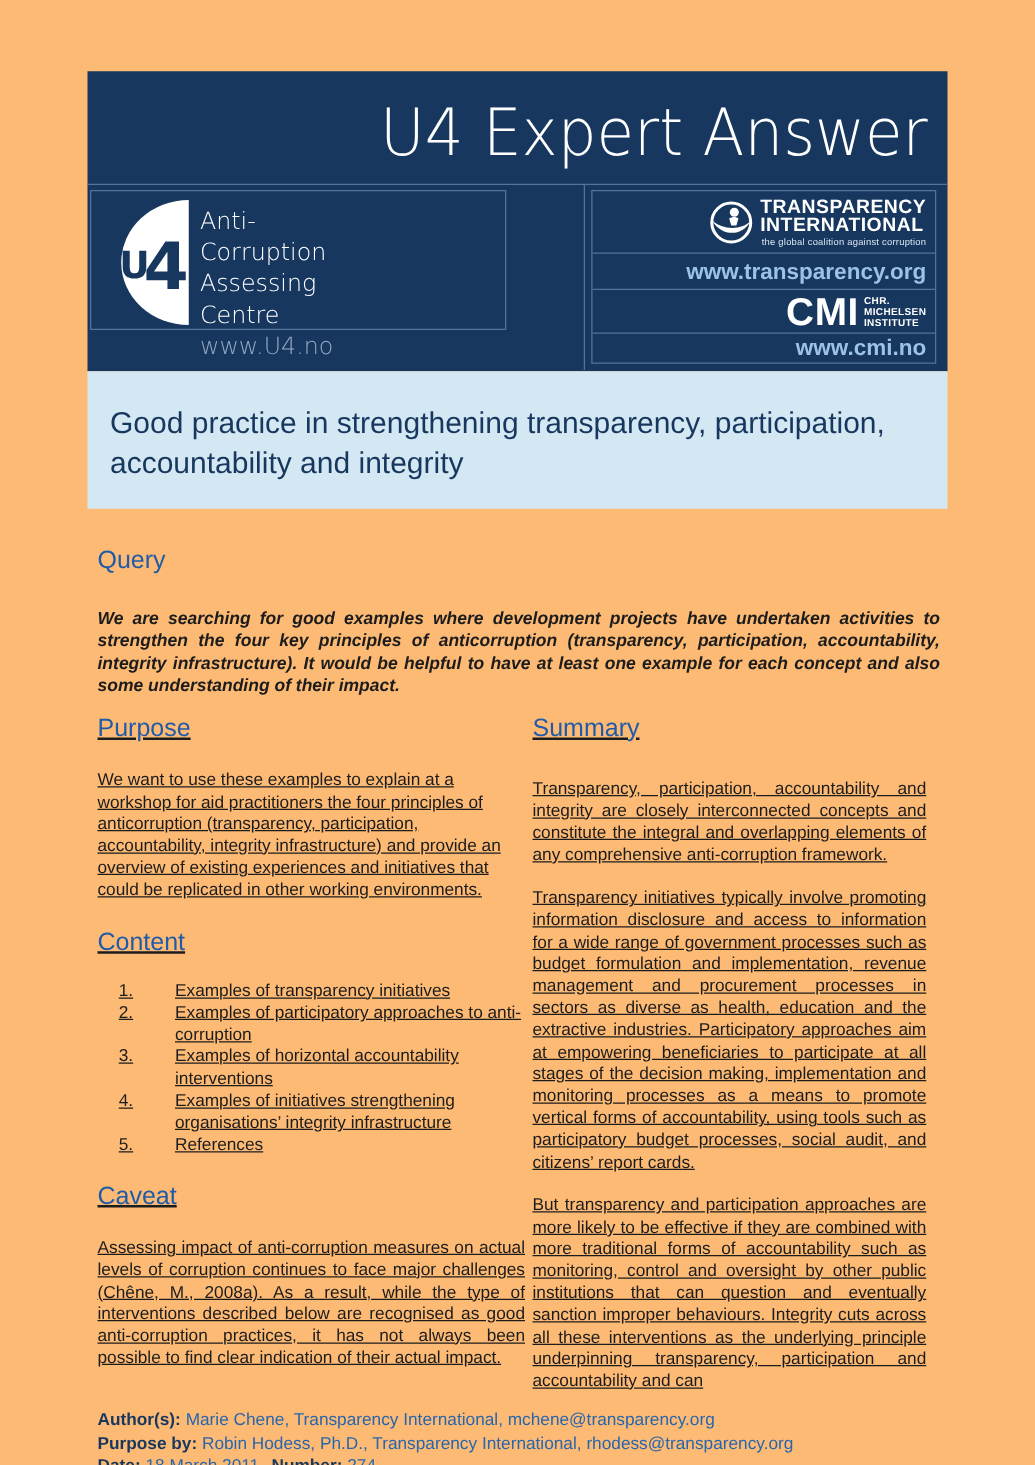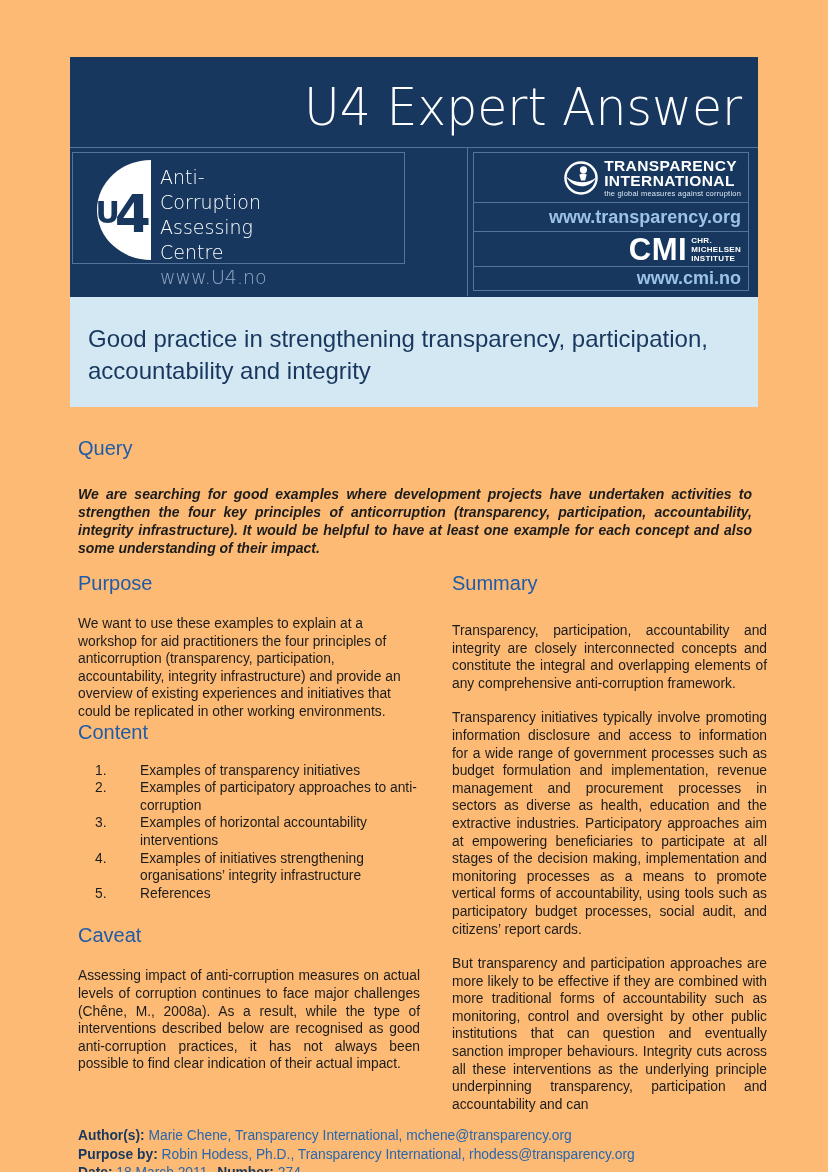--- a/index.html
+++ b/index.html
@@ -63,24 +63,24 @@
   .title-band { margin:0 70px; height:110px; background:#d4e8f3; padding:26px 20px 0 18px; }
   .doc-title { font-size:24px; line-height:32px; font-weight:400; color:#17375e; max-width:662px; }
 
   
   .content { margin:30px 76px 0 78px; width:674px; }
   .section-heading { color:#1f5ba8; font-size:20px; font-weight:400; }
   .query-text {
     margin-top:25px; font-weight:bold; font-style:italic;
     font-size:14px; line-height:18px; text-align:justify;
   }
-  .columns { display:grid; grid-template-columns:342px 315px; column-gap:32px; margin-top:15px; }
+  .columns { display:grid; grid-template-columns:342px 315px; column-gap:6px; margin-top:15px;text-decoration:underline; }
   .col p { font-size:13.8px; line-height:17.6px; }
   .purpose-text { margin-top:20px; }
-  .content-heading { }
+  .content-heading { margin-top:22px; }
   .content-list { list-style:none; margin-top:18px; }
   .content-list li {
     display:grid; grid-template-columns:45px 1fr; padding-left:17px;
     font-size:13.8px; line-height:17.6px;
   }
   .caveat-heading { margin-top:22px; }
   .caveat-text { margin-top:20px; text-align:justify; }
   .summary-p { text-align:justify; }
   .summary-p1 { margin-top:27px; }
   .summary-p2, .summary-p3 { margin-top:17px; }
@@ -125,21 +125,21 @@
             <div class="ti-lockup">
               <svg class="ti-icon" viewBox="0 0 44 44">
                 <circle cx="22" cy="22" r="19" stroke="#ffffff" stroke-width="3" fill="none"></circle>
                 <path d="M3.5 20 C 13 29 31 30 40.5 21 C 33 36 12 36 3.5 20 Z" fill="#ffffff"></path>
                 <circle cx="25" cy="12" r="4.4" fill="#ffffff"></circle>
                 <path d="M20 18 C 23 16 27 16 29 18 L 27 25 L 22 25 Z" fill="#ffffff"></path>
               </svg>
               <div class="ti-text">
                 <div class="ti-name">TRANSPARENCY</div>
                 <div class="ti-name">INTERNATIONAL</div>
-                <div class="ti-tagline">the global measures against corruption</div>
+                <div class="ti-tagline">the global coalition against corruption</div>
               </div>
             </div>
           </div>
           <div class="p-row row-ti-link">
             <span class="link-light">www.transparency.org</span>
           </div>
           <div class="p-row row-cmi">
             <div class="cmi-lockup">
               <span class="cmi-mark">CMI</span>
               <span class="cmi-lines">

